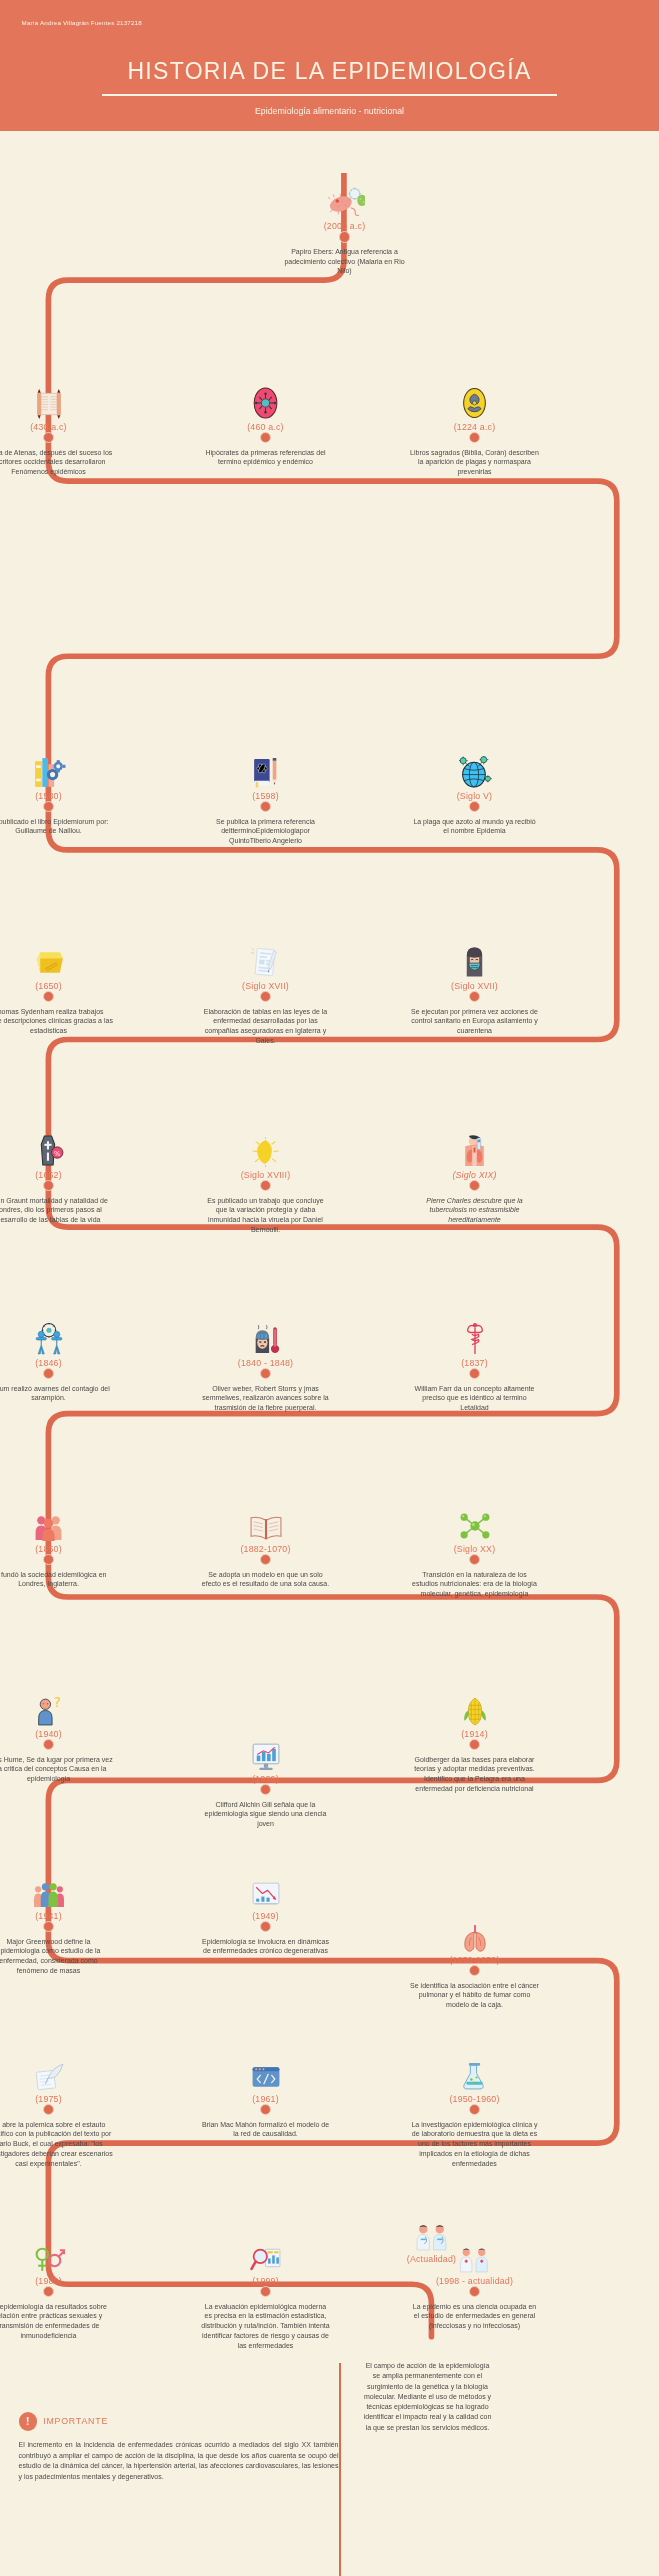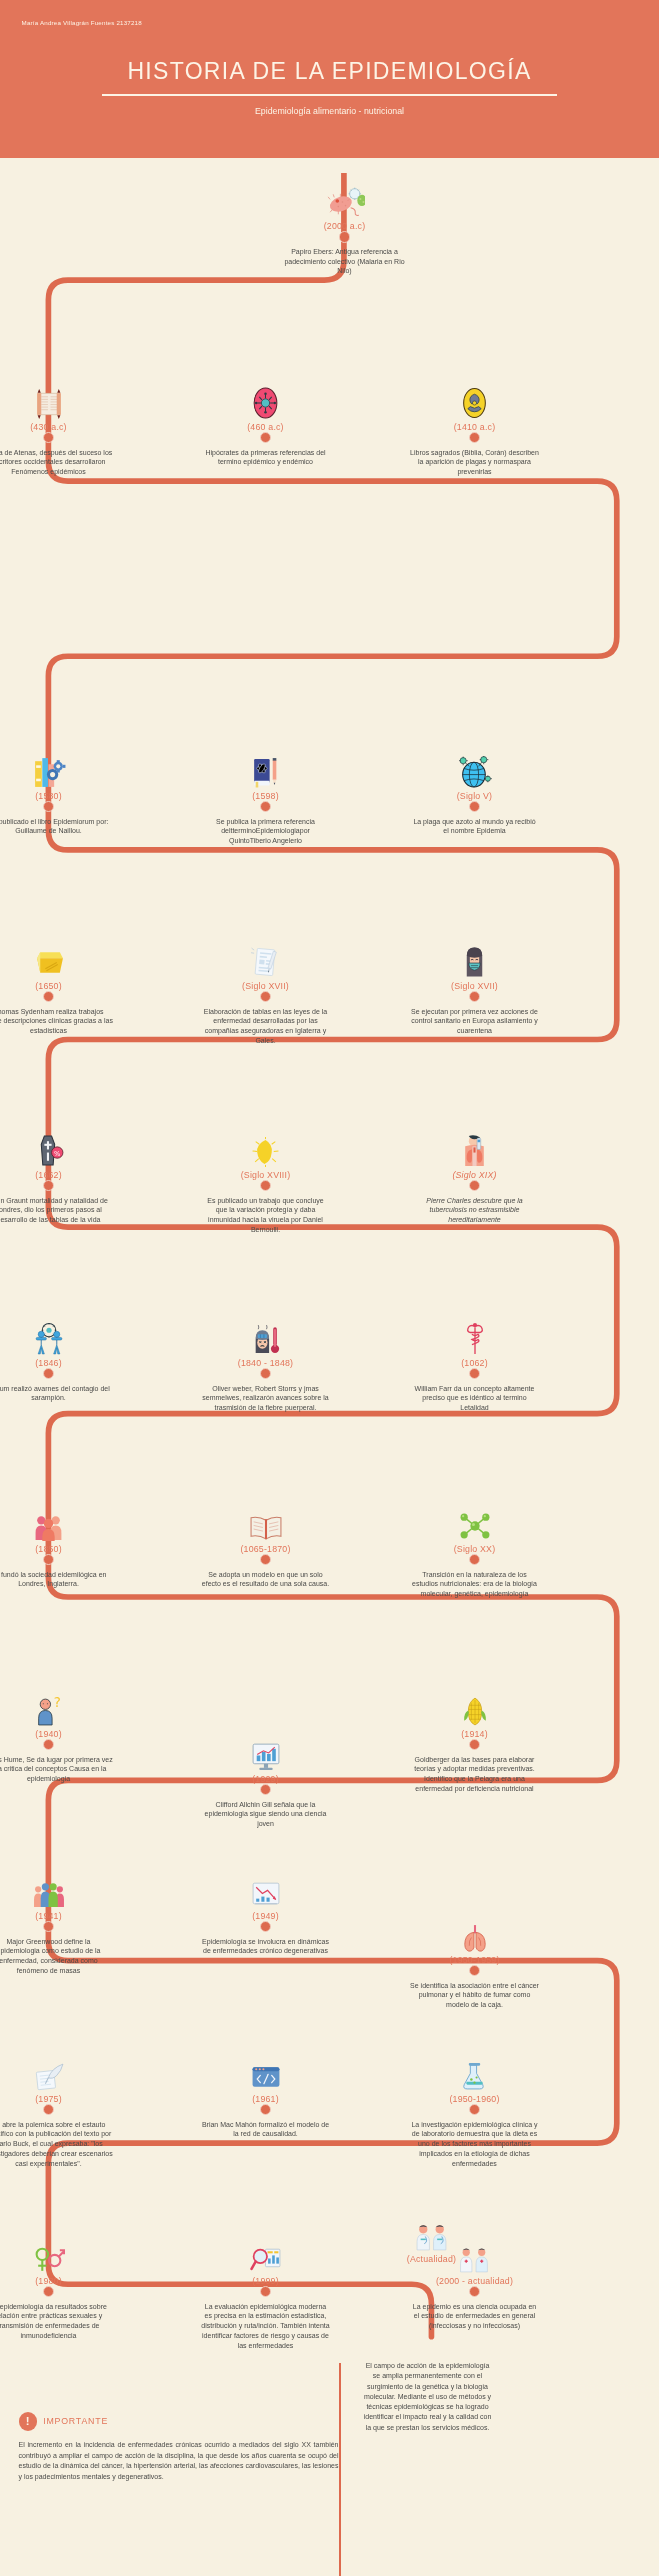--- a/index.html
+++ b/index.html
@@ -4,21 +4,21 @@
 <style>
   * { box-sizing: border-box; margin: 0; padding: 0; }
   body {
     width: 659px; height: 2716px;
     background: #f7f1e1;
     font-family: "Liberation Sans", sans-serif;
     position: relative; overflow: hidden;
   }
   
   .header {
-    position: absolute; left: 0; top: 0; width: 659px; height: 158px;
+    position: absolute; left: 0; top: 0; width: 659px; height: 131px;
     background: #e2755a;
   }
   .author {
     position: absolute; left: 21.6px; top: 19px;
     font-size: 6.2px; color: #fdf4e6; letter-spacing: 0.2px;
   }
   .title {
     position: absolute; left: 0; top: 58px; width: 659px;
     text-align: center; font-size: 23px; letter-spacing: 1.3px;
     color: #fdf4e6; font-weight: 400;
@@ -260,21 +260,21 @@
     <div class="icon">
       <svg width="27" height="32" viewBox="0 0 52 62">
         <ellipse cx="26" cy="31" rx="21" ry="28" fill="#f5d228" stroke="#4d3a12" stroke-width="2"></ellipse>
         <g fill="#6f7b95" stroke="#2a3b44" stroke-width="1.4">
           <path d="M26 14 q-9 3 -9 11 q0 5 4 8 l5-4 5 4 q4-3 4-8 q0-8 -9-11z"></path>
           <path d="M13 42 q5 6 13 6 q8 0 13-6 l-5-4 -8 3 -8-3z"></path>
         </g>
         <circle cx="26" cy="31" r="4" fill="#f5d228" stroke="#2a3b44" stroke-width="1.2"></circle>
       </svg>
     </div>
-    <div class="date">(1410 a.c)</div>
+    <div class="date">(1224 a.c)</div>
     <div class="dot"></div>
     <div class="desc">Libros sagrados (Biblia, Corán) describen la aparición de plagas y normaspara prevenirlas</div>
   </div>
 
   <div class="node below" style="left:-16px; top:581px;">
     <div class="icon">
       <svg width="36" height="32" viewBox="0 0 70 62">
         <rect x="8" y="10" width="13" height="50" fill="#f5cf3f"></rect>
         <rect x="22" y="4" width="11" height="56" fill="#4fb9e8"></rect>
         <rect x="34" y="16" width="11" height="44" fill="#f4a896"></rect>
@@ -547,21 +547,21 @@
       <svg width="24" height="32" viewBox="0 0 46 62">
         <g fill="none" stroke="#e0415f" stroke-width="2.6">
           <line x1="23" y1="8" x2="23" y2="60"></line>
           <path d="M23 6 q-12-4 -14 6 q-2 8 14 6"></path>
           <path d="M23 6 q12-4 14 6 q2 8 -14 6"></path>
           <path d="M17 22 q6 5 12 0 q6 5 -12 10 q6 5 12 0 q6 5 -12 10"></path>
         </g>
         <circle cx="23" cy="4" r="4" fill="#e0415f"></circle>
       </svg>
     </div>
-    <div class="date">(1062)</div>
+    <div class="date">(1837)</div>
     <div class="dot"></div>
     <div class="desc">William Farr da un concepto altamente preciso que es idéntico al termino Letalidad</div>
   </div>
 
   <div class="node below" style="left:-16px; top:1334px;">
     <div class="icon">
       <svg width="32" height="29" viewBox="0 0 62 56">
         <g fill="#e8677f">
             <circle cx="16" cy="16" r="8"></circle>
             <path d="M16 26 q-11 0 -11 14 l0 14 22 0 0-14 q0-14 -11-14z"></path>
@@ -589,21 +589,21 @@
         <g stroke="#e0ab9b" stroke-width="1.3">
           <line x1="9" y1="15" x2="27" y2="19"></line>
             <line x1="9" y1="22" x2="27" y2="26"></line>
             <line x1="9" y1="29" x2="27" y2="33"></line>
           <line x1="39" y1="19" x2="57" y2="15"></line>
             <line x1="39" y1="26" x2="57" y2="22"></line>
             <line x1="39" y1="33" x2="57" y2="29"></line>
         </g>
       </svg>
     </div>
-    <div class="date">(1065-1870)</div>
+    <div class="date">(1882-1070)</div>
     <div class="dot"></div>
     <div class="desc">Se adopta un modelo en que un solo efecto es el resultado de una sola causa.</div>
   </div>
   <div class="node below" style="left:410px; top:1334px;">
     <div class="icon">
       <svg width="32" height="30" viewBox="0 0 62 58">
         <g stroke="#7fc242" stroke-width="3">
           <line x1="31" y1="29" x2="10" y2="12"></line>
             <line x1="31" y1="29" x2="52" y2="12"></line>
           <line x1="31" y1="29" x2="10" y2="46"></line>
@@ -858,21 +858,21 @@
             <rect x="12.7" y="28.3" width="2.6" height="6"></rect>
           <rect x="41" y="30" width="6" height="2.6"></rect>
             <rect x="42.7" y="28.3" width="2.6" height="6"></rect>
           </g>
         <g fill="#2a3b44">
             <path d="M7 10 q7-7 14 0 q-7-3 -14 0z"></path>
             <path d="M37 10 q7-7 14 0 q-7-3 -14 0z"></path>
           </g>
       </svg>
     </div>
-    <div class="date">(2000 - actualidad)</div>
+    <div class="date">(1998 - actualidad)</div>
     <div class="dot"></div>
     <div class="desc">La epidemio es una ciencia ocupada en el estudio de enfermedades en general (infecciosas y no infecciosas)</div>
   </div>
 
   <div class="node" style="left:367px; top:2044px;">
     <div class="icon">
       <svg width="34" height="30" viewBox="0 0 66 58">
         <g fill="#f4a189">
             <circle cx="16" cy="16" r="8"></circle>
             <circle cx="48" cy="16" r="8"></circle>

